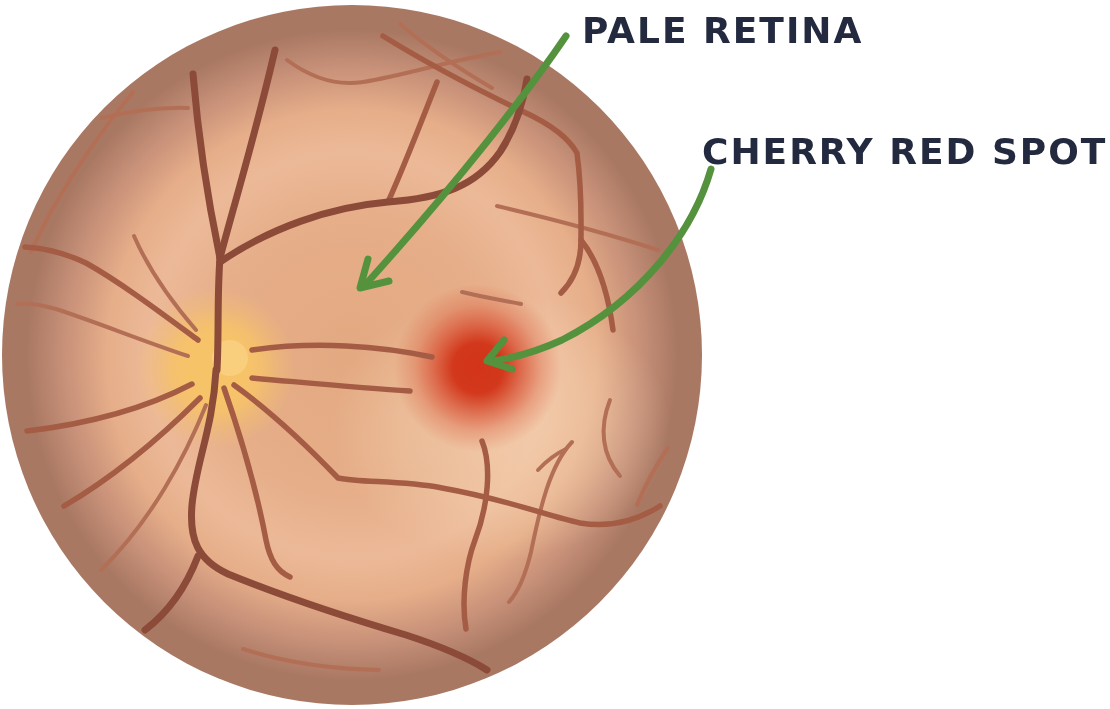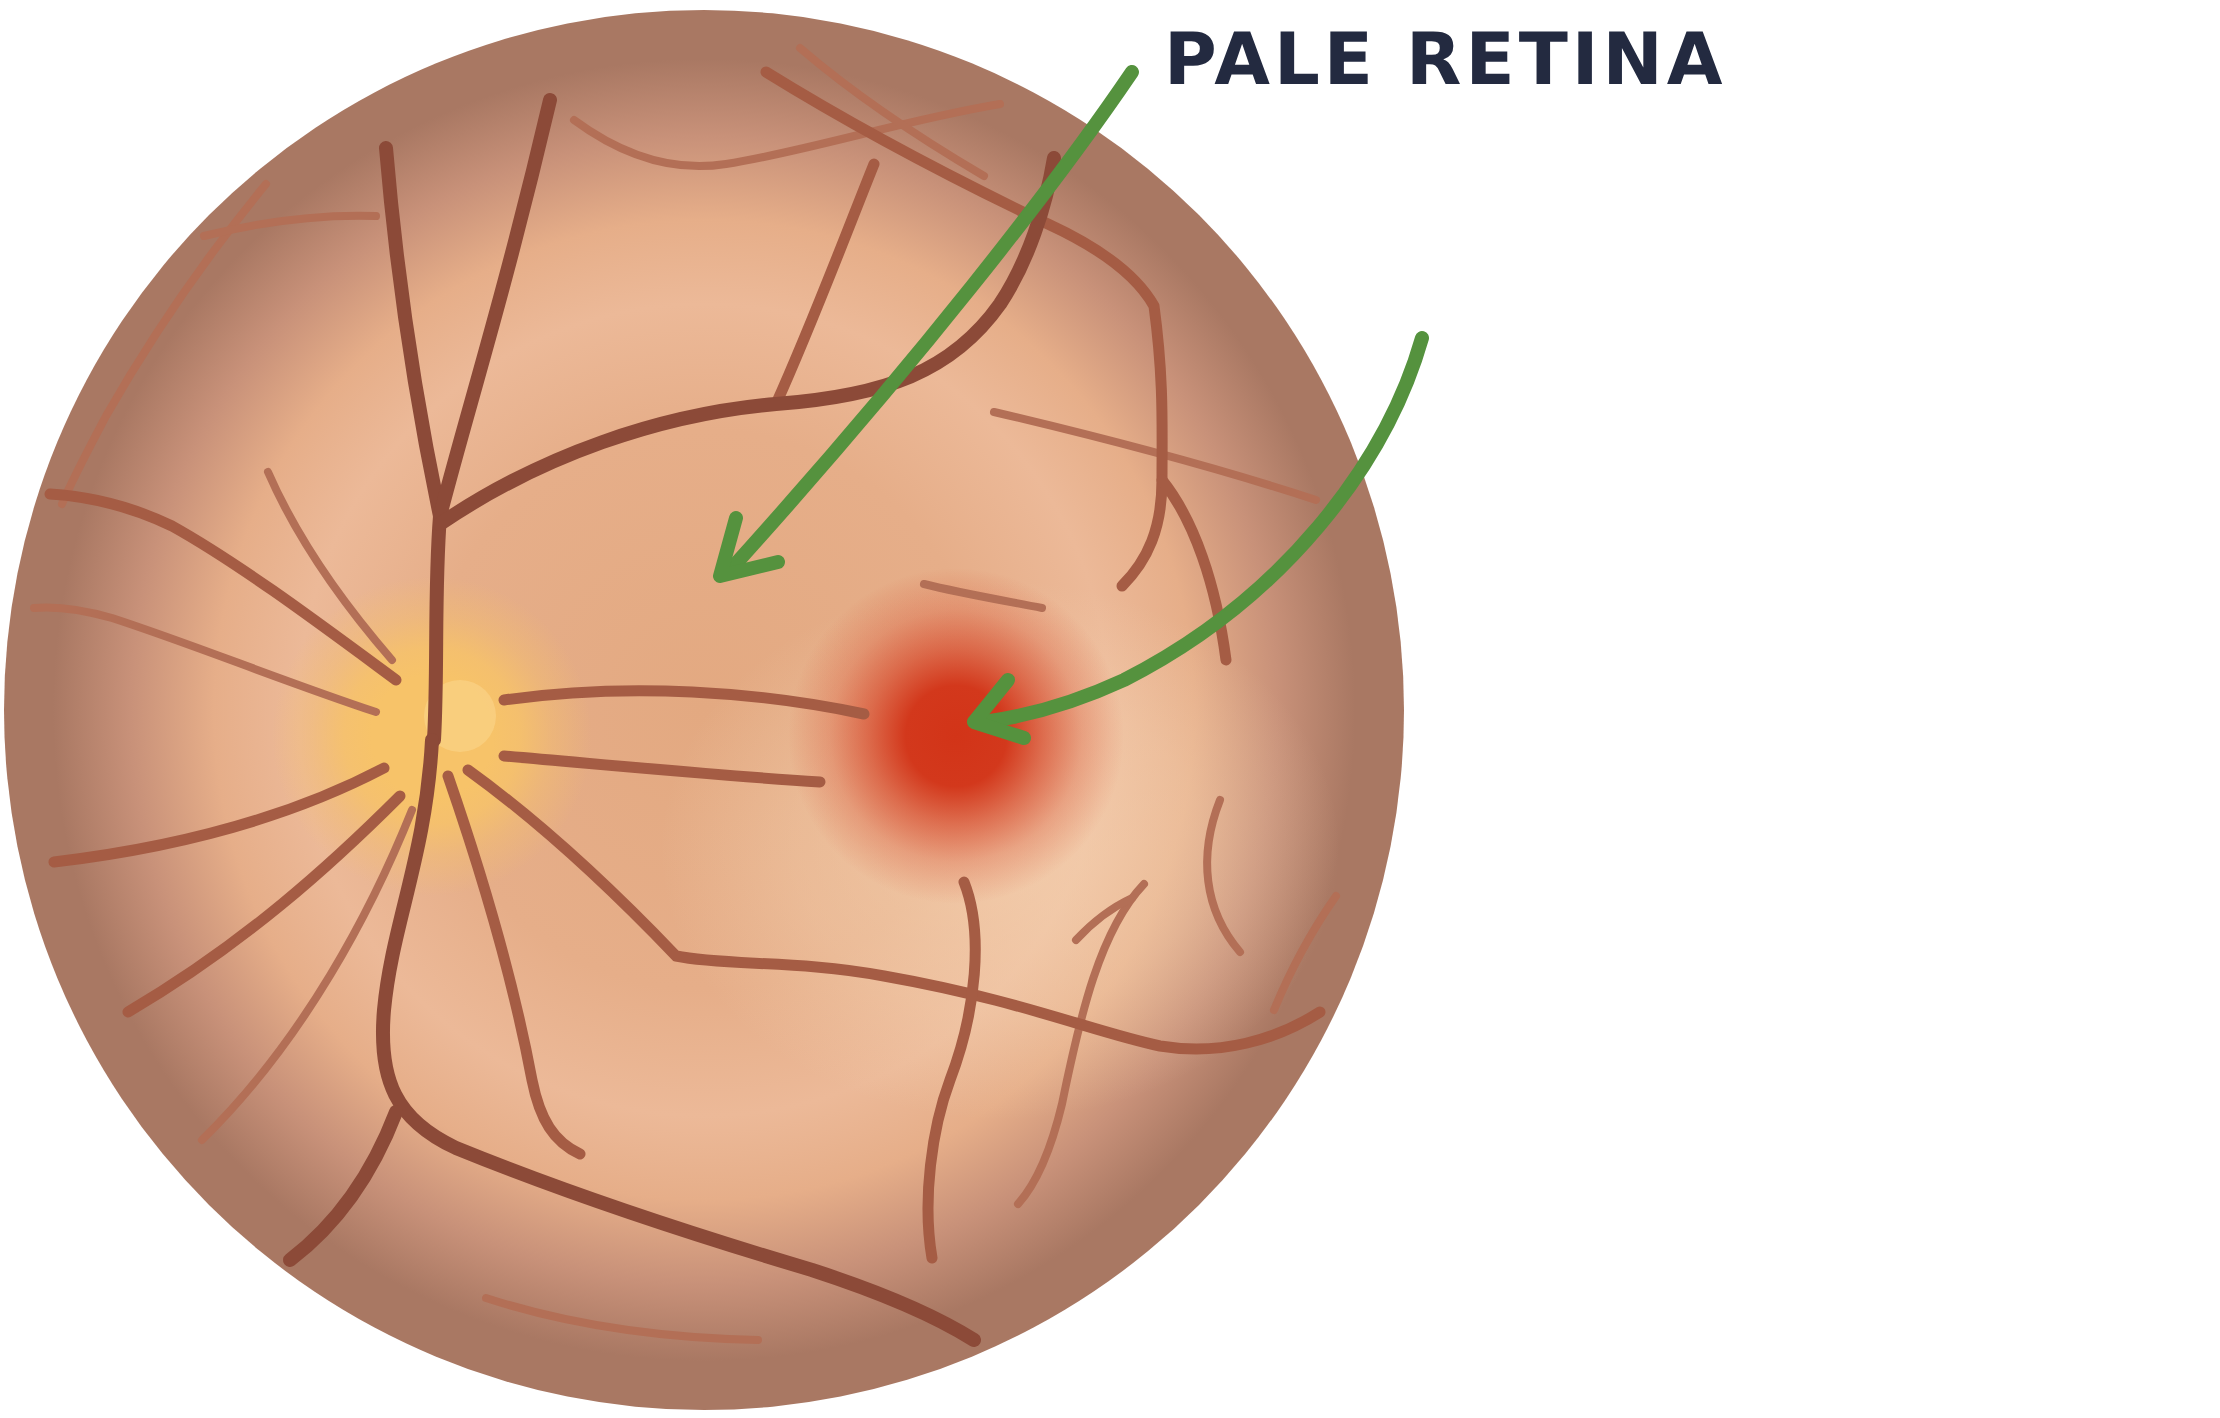--- a/index.html
+++ b/index.html
@@ -137,14 +137,15 @@
       </g>
       <g>
         <path d="M 711 169 C 693 232 641 300 562 340 C 536 352 514 358 492 361"></path>
         <path d="M 512 369 L 487 361 L 504 340"></path>
       </g>
     </g>
   </svg>
 
   <div class="anno-label label-pale">PALE RETINA</div>
 
+  <div class="anno-label label-cherry">CHERRY RED SPOT</div>
 
 </div>
 
 </body></html>

